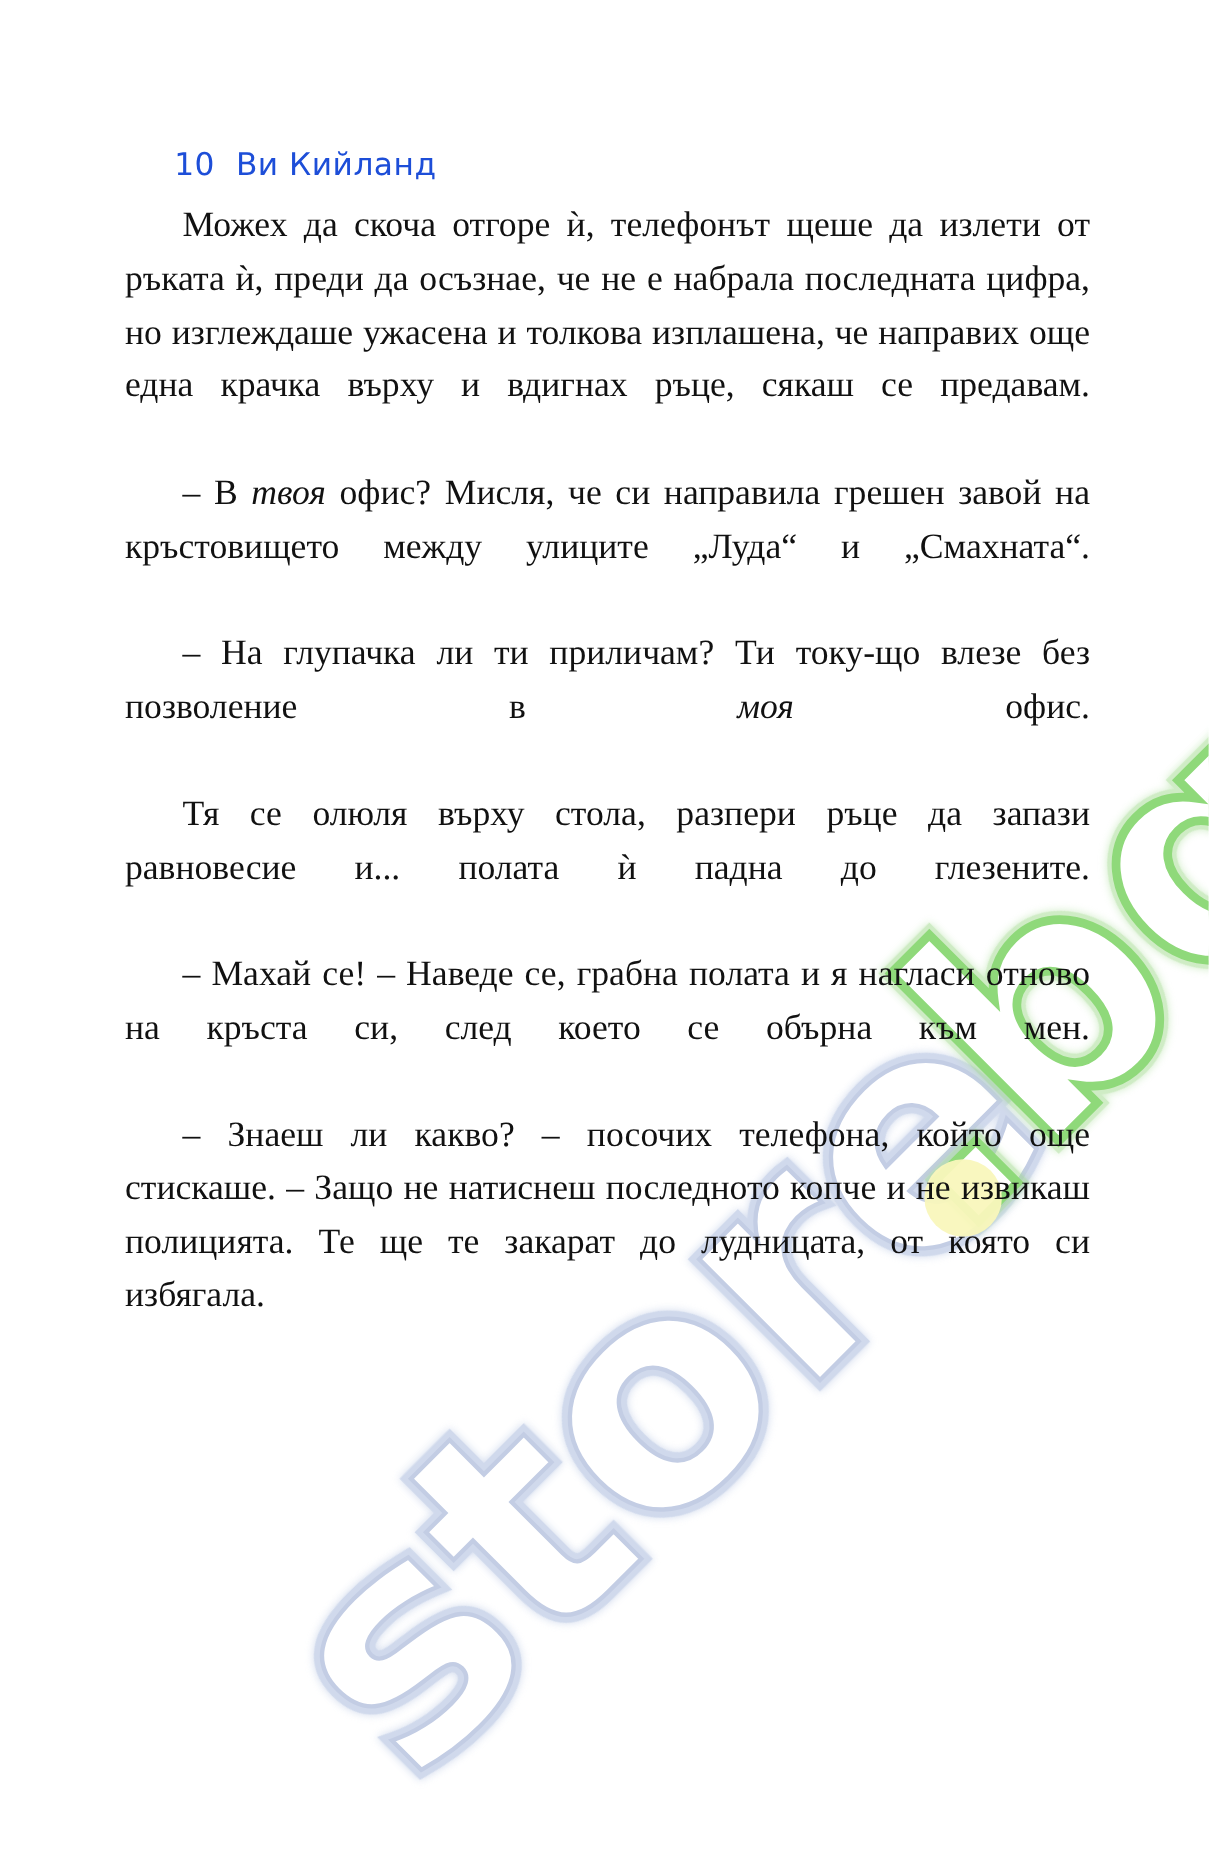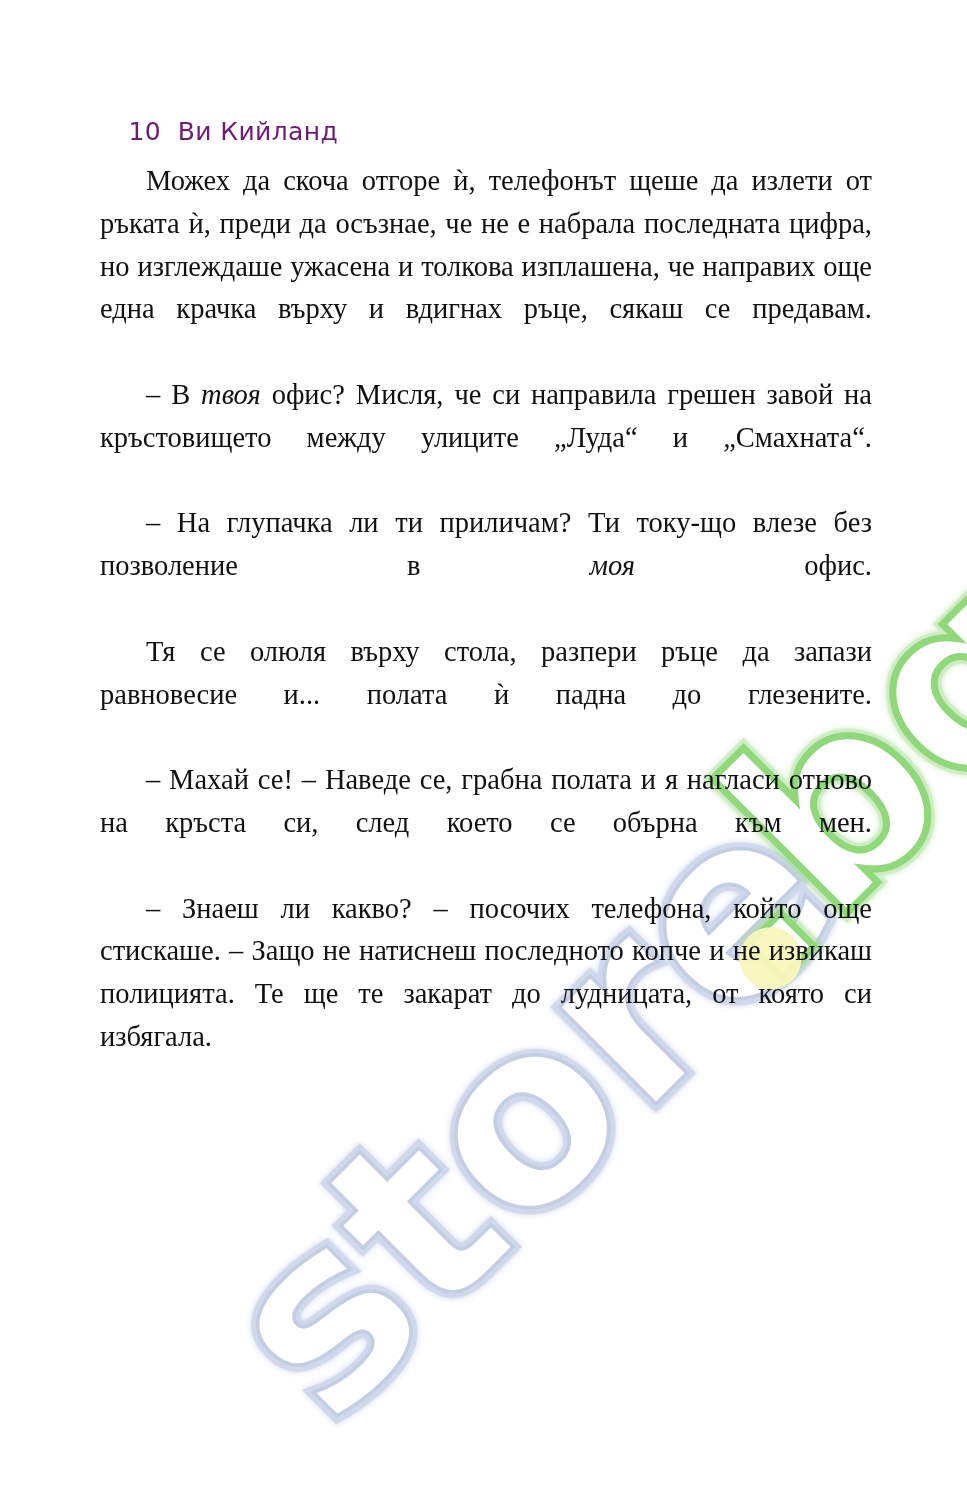--- a/index.html
+++ b/index.html
@@ -23,27 +23,27 @@
     top: 0;
     width: 967px;
     height: 1500px;
     pointer-events: none;
     z-index: 1;
   }
 
   
   #running-head {
     position: absolute;
-    left: 95px;
+    left: 106px;
     top: 88px;
     z-index: 3;
     font-family: "DejaVu Sans", sans-serif;
     font-size: 25px;
     font-weight: 400;
-    color: #701a75;
+    color: #1d4ed8;
     letter-spacing: 0.4px;
     white-space: pre;
   }
   #running-head .folio { }
   #running-head .author { }
 
   
   #body-text {
     position: absolute;
     left: 100px;

